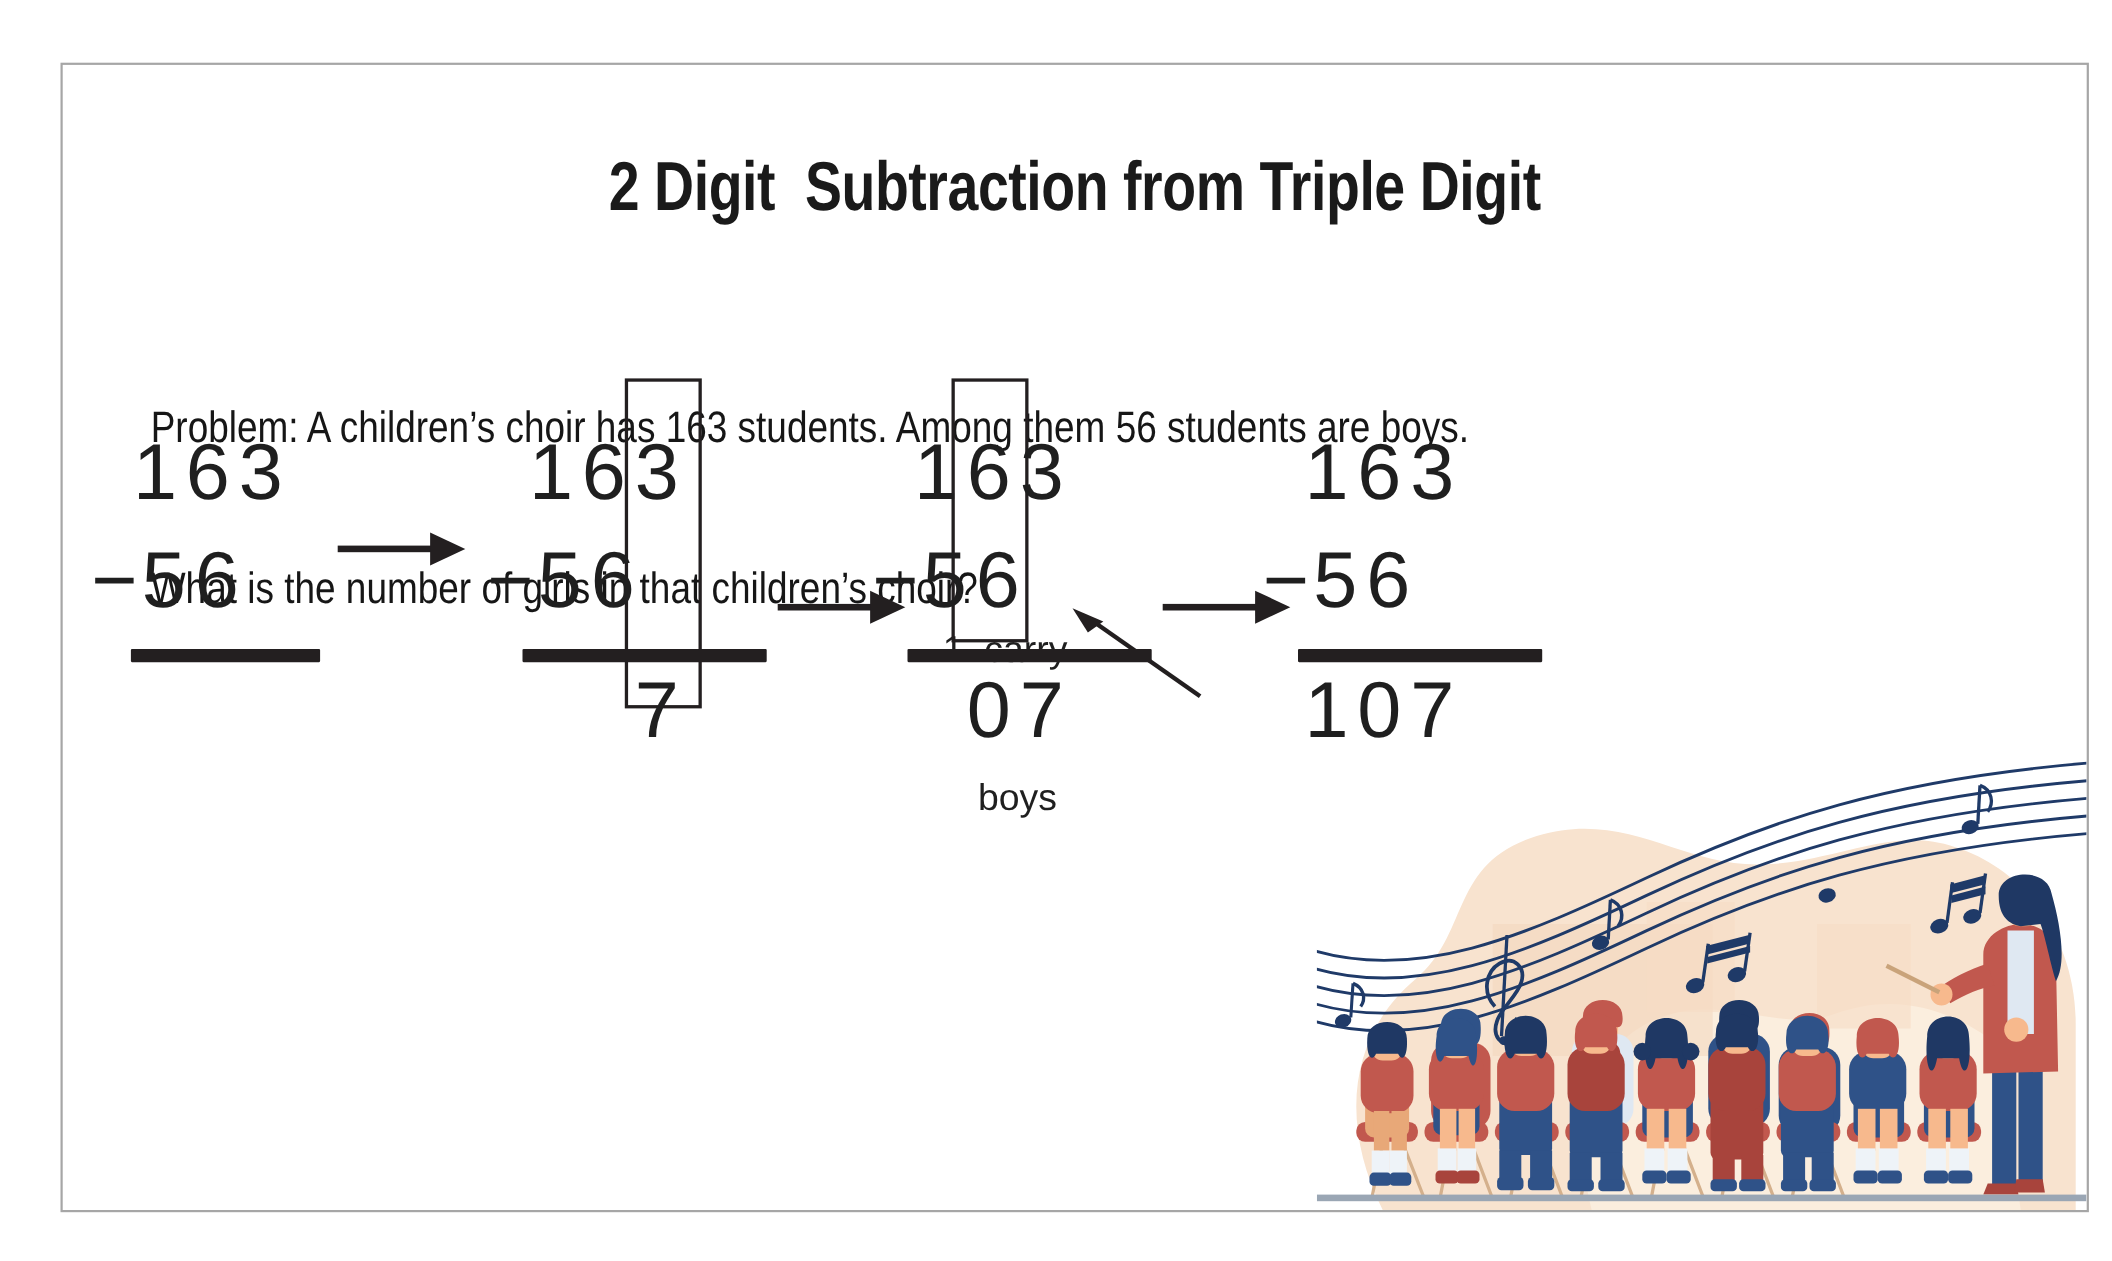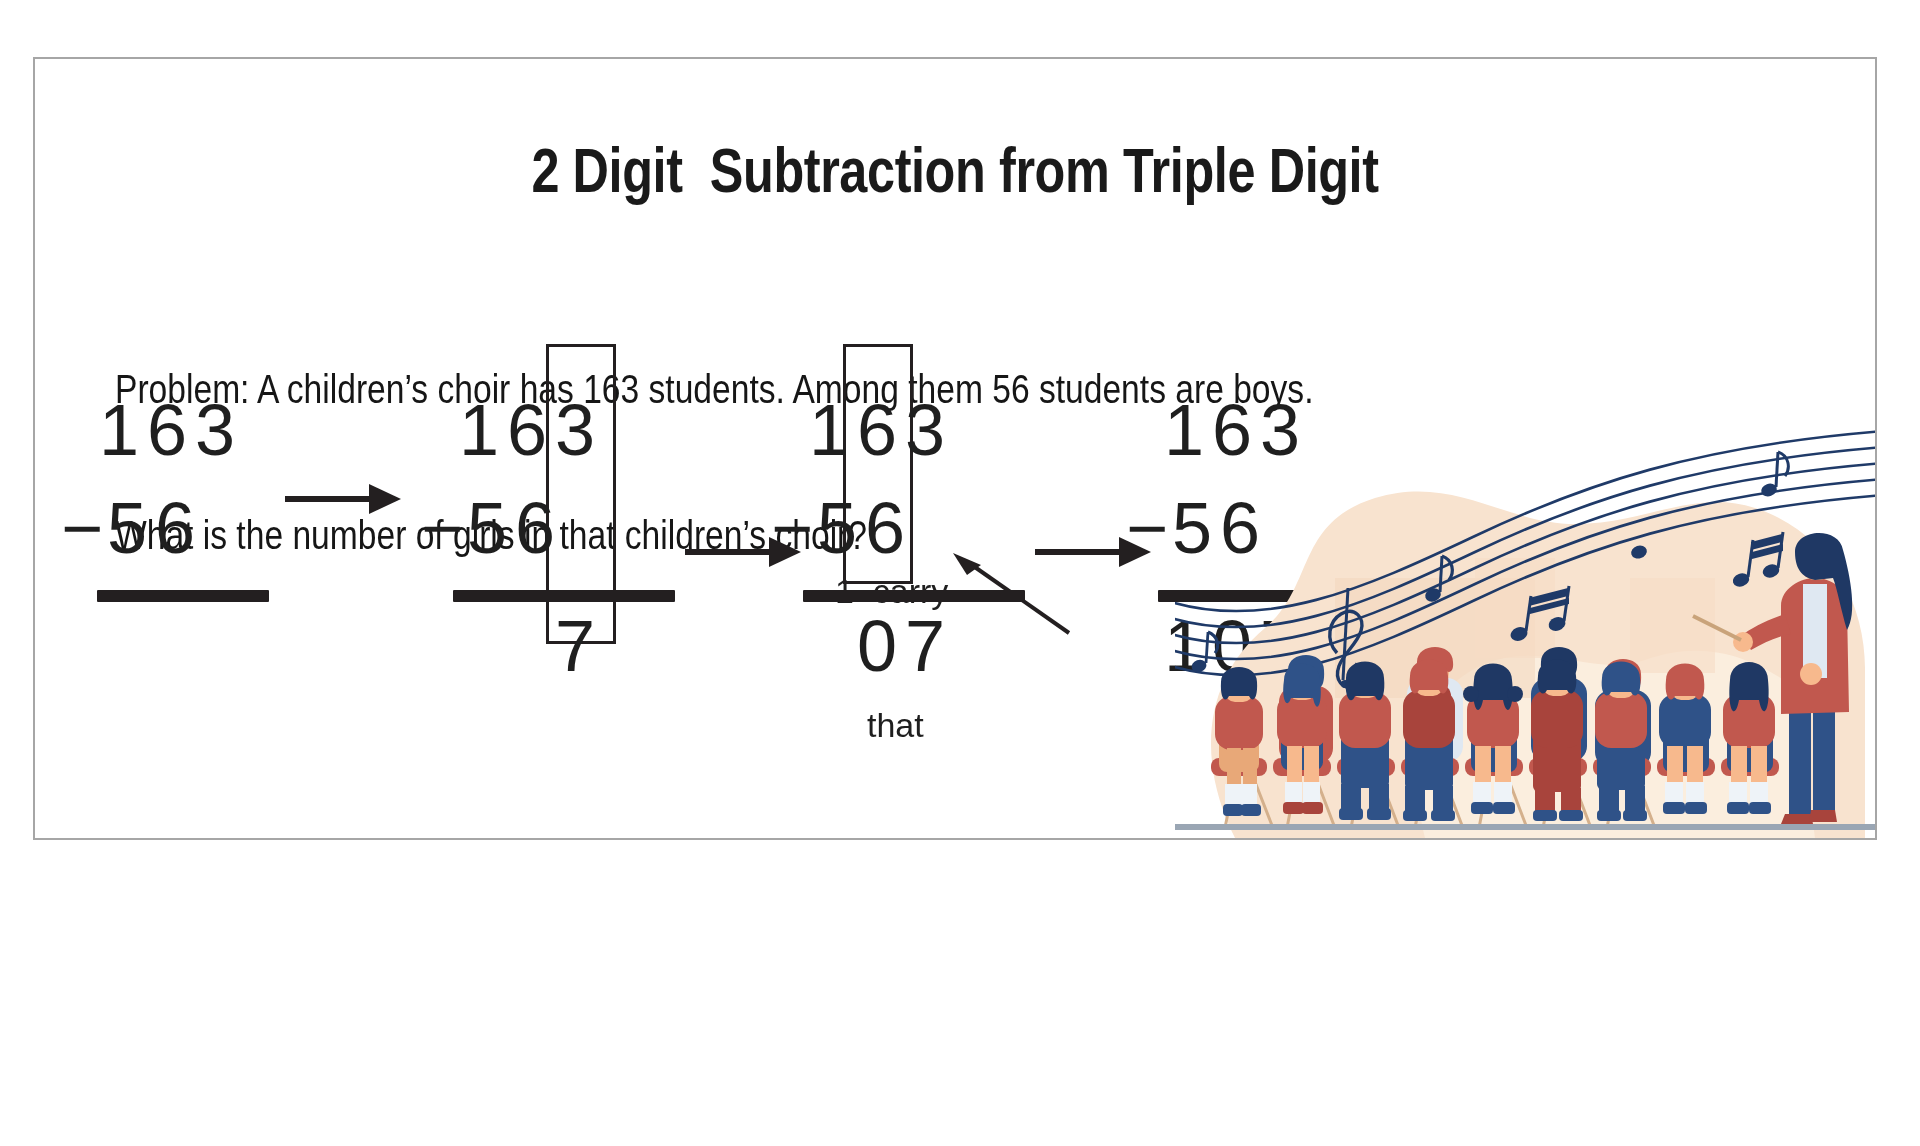--- a/index.html
+++ b/index.html
@@ -16,24 +16,24 @@
   #slide-canvas {
     position: absolute;
     left: 0; top: 0;
     width: 1920px;
     height: 1146px;
     background: #ffffff;
   }
   
   #slide-frame {
     position: absolute;
-    left: 33px;
+    left: 55px;
     top: 57px;
     width: 1844px;
-    height: 783px;
+    height: 1045px;
     border: 2px solid #a6a6a6;
     background: #ffffff;
     box-sizing: border-box;
     overflow: hidden;
   }
   
   #slide-title {
     position: absolute;
     left: 0;
     top: 75px;
@@ -199,21 +199,21 @@
       </div>
     </div>
 
     <div class="arrow" style="left:650px; top:478px; width:116px;">
       <div class="shaft" style="width:86px;"></div>
       <div class="head" style="left:84px;"></div>
     </div>
 
     <div id="carry-note">
       <span class="l1">1  carry</span>
-      <span class="l2">that</span>
+      <span class="l2">boys</span>
     </div>
     <svg id="carry-arrow" viewBox="0 0 130 90">
       <line x1="122" y1="82" x2="22" y2="12" stroke="#231f20" stroke-width="4"></line>
       <polygon points="6,2 34,14 20,24" fill="#231f20"></polygon>
     </svg>
 
     <div class="sum" id="step-3" style="left:770px; top:335px; width:280px; height:320px;">
 
       <div class="colbox" style="left:38px; top:-50px; width:70px; height:240px;"></div>
 

